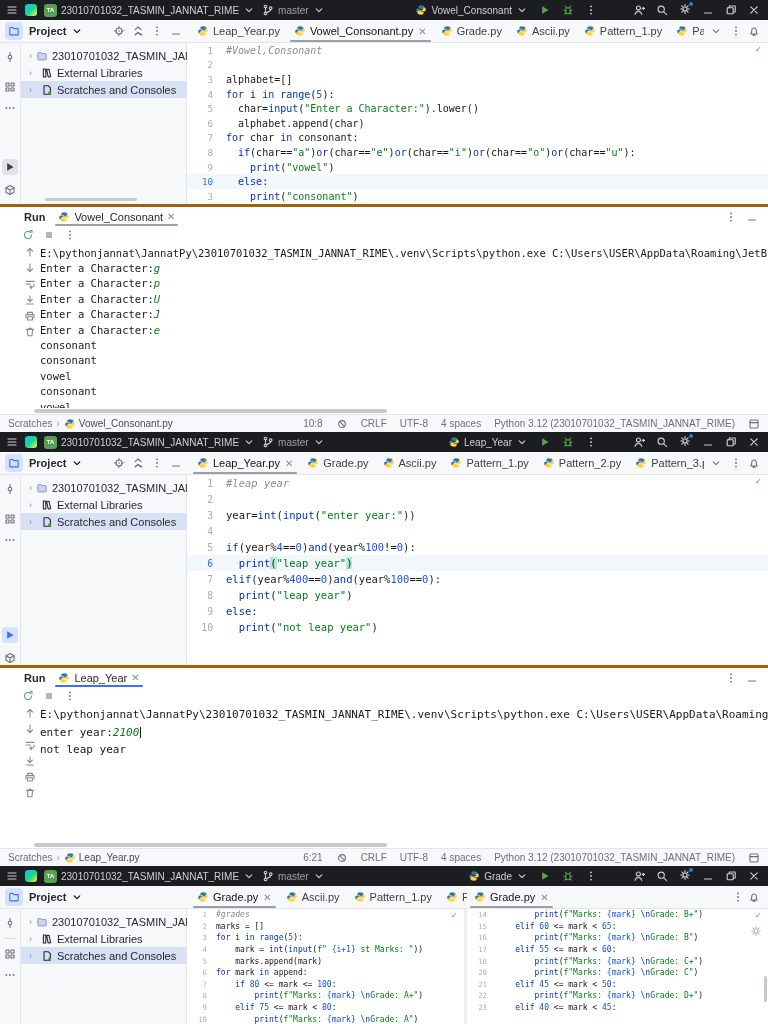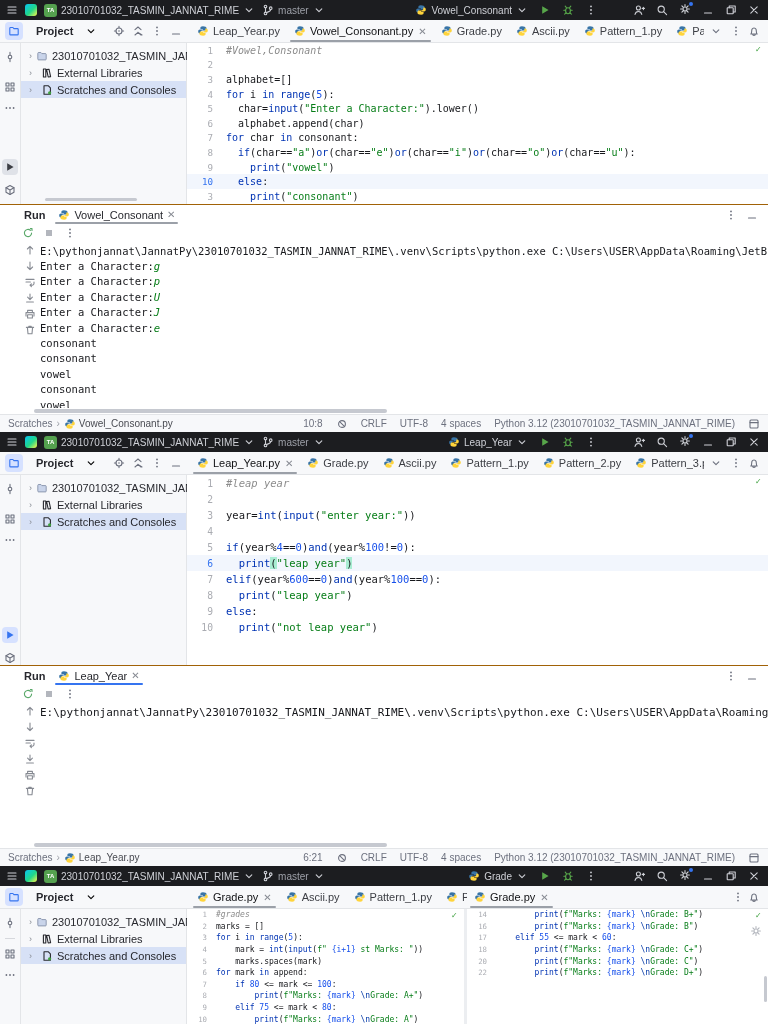--- a/index.html
+++ b/index.html
@@ -19,21 +19,21 @@
   .pclogo{width:12px;height:12px;border-radius:3px;background:linear-gradient(135deg,#07c3f2 0%,#21d789 55%,#fcf84a 100%)}
   .ic{display:inline-flex;align-items:center;justify-content:center;line-height:0}
   .ic svg{stroke:currentColor;fill:none;stroke-width:1.1;stroke-linecap:round;stroke-linejoin:round}
   .titlebar .ic{color:#ced0d6}
   .grn{color:#57a64a !important}
   .gear-wrap{position:relative}
   .gear-dot{position:absolute;top:-1px;right:-2px;width:4px;height:4px;border-radius:50%;background:#3574f0}
 
   
   .tabrow{height:22px;background:#f7f8fa;border-bottom:1px solid #e3e5e8;display:flex;align-items:stretch;flex-shrink:0}
-  .tabrow-left{width:186px;flex-shrink:0;display:flex;align-items:center;gap:12px;padding-left:4px;border-right:0}
+  .tabrow-left{width:186px;flex-shrink:0;display:flex;align-items:center;gap:5px;padding-left:4px;border-right:0}
   .stripe-slot{width:20px;display:flex;justify-content:center}
   .tool-sel{width:18px;height:18px;border-radius:4px;background:#d6e1ff;color:#3574f0;display:flex;align-items:center;justify-content:center}
   .panel-title{font-size:11px;color:#27282e;font-weight:bold}
   .ph-icons{margin-left:auto;display:flex;align-items:center;gap:7px;padding-right:8px;color:#6c707e}
   .tabs{display:flex;align-items:stretch;overflow:hidden}
   .tab{display:flex;align-items:center;gap:4px;padding:0 7px;font-size:11px;color:#3c3e44;position:relative;white-space:nowrap}
   .tab.active{color:#101114}
   .tab.active::after{content:"";position:absolute;left:3px;right:3px;bottom:0;height:2.5px;background:#9ba0a8;border-radius:1px}
   .tab .x{color:#868a92;font-size:10px;margin-left:1px}
   .tab-extra{display:flex;align-items:center;gap:8px;color:#6c707e;padding:0 6px}
@@ -71,21 +71,21 @@
   .tk-k{color:#0033b3}
   .tk-s{color:#067d17}
   .tk-n{color:#1750eb}
   .tk-e{color:#0037a6}
   .tk-t{color:#17181c}
   .tk-h{color:#17181c;background:#a9edd2}
   .pane-divider{width:3px;background:#eceef1;flex-shrink:0}
   .vscroll{position:absolute;right:1px;top:58%;width:3px;height:26px;border-radius:2px;background:#c6c9d0}
 
   
-  .runpanel{border-top:1px solid #a16207;display:flex;flex-direction:column;flex:1;min-height:0;background:#fff}
+  .runpanel{border-top:3px solid #a16207;display:flex;flex-direction:column;flex:1;min-height:0;background:#fff}
   .run-head{height:19px;display:flex;align-items:center;gap:10px;padding-left:24px;flex-shrink:0}
   .run-label{font-size:11px;font-weight:bold;color:#27282e}
   .run-tab{display:flex;align-items:center;gap:4px;font-size:11px;color:#27282e;position:relative;height:100%;padding:0 3px}
   .run-tab .x{color:#868a92;font-size:10px}
   .run-tab::after{content:"";position:absolute;left:0;right:0;bottom:0;height:2.5px;border-radius:1px}
   .run-tab.u-gray::after{background:#9ba0a8}
   .run-tab.u-blue::after{background:#3574f0}
   .run-right{margin-left:auto;display:flex;gap:9px;padding-right:10px;color:#6c707e}
   .run-toolbar{height:17px;display:flex;align-items:center;gap:9px;padding-left:22px;color:#6c707e;flex-shrink:0}
   .run-body{display:flex;flex:1;min-height:0;overflow:hidden}
@@ -935,21 +935,21 @@
     <span class="ln">2</span><span></span></div>
           <div class="cl">
     <span class="ln">3</span><span><span class="tk-t">year=</span><span class="tk-k">int</span><span class="tk-t">(</span><span class="tk-k">input</span><span class="tk-t">(</span><span class="tk-s">"enter year:"</span><span class="tk-t">))</span></span></div>
           <div class="cl">
     <span class="ln">4</span><span></span></div>
           <div class="cl">
     <span class="ln">5</span><span><span class="tk-k">if</span><span class="tk-t">(year%</span><span class="tk-n">4</span><span class="tk-t">==</span><span class="tk-n">0</span><span class="tk-t">)</span><span class="tk-k">and</span><span class="tk-t">(year%</span><span class="tk-n">100</span><span class="tk-t">!=</span><span class="tk-n">0</span><span class="tk-t">):</span></span></div>
           <div class="cl cur">
     <span class="ln">6</span><span><span class="tk-t">  </span><span class="tk-k">print</span><span class="tk-h">(</span><span class="tk-s">"leap year"</span><span class="tk-h">)</span></span></div>
           <div class="cl">
-    <span class="ln">7</span><span><span class="tk-k">elif</span><span class="tk-t">(year%</span><span class="tk-n">600</span><span class="tk-t">==</span><span class="tk-n">0</span><span class="tk-t">)</span><span class="tk-k">and</span><span class="tk-t">(year%</span><span class="tk-n">100</span><span class="tk-t">==</span><span class="tk-n">0</span><span class="tk-t">):</span></span></div>
+    <span class="ln">7</span><span><span class="tk-k">elif</span><span class="tk-t">(year%</span><span class="tk-n">400</span><span class="tk-t">==</span><span class="tk-n">0</span><span class="tk-t">)</span><span class="tk-k">and</span><span class="tk-t">(year%</span><span class="tk-n">100</span><span class="tk-t">==</span><span class="tk-n">0</span><span class="tk-t">):</span></span></div>
           <div class="cl">
     <span class="ln">8</span><span><span class="tk-t">  </span><span class="tk-k">print</span><span class="tk-t">(</span><span class="tk-s">"leap year"</span><span class="tk-t">)</span></span></div>
           <div class="cl">
     <span class="ln">9</span><span><span class="tk-k">else</span><span class="tk-t">:</span></span></div>
           <div class="cl">
     <span class="ln">10</span><span><span class="tk-t">  </span><span class="tk-k">print</span><span class="tk-t">(</span><span class="tk-s">"not leap year"</span><span class="tk-t">)</span></span></div>
         </div>
   </div>
   <section class="runpanel">
     <div class="run-head">
@@ -1026,20 +1026,22 @@
               </svg>
             </span>
             <span class="ic ">
               <svg width="12" height="12" viewBox="0 0 12 12">
                 <path d="M2.4 3.4h7.2M4.8 3.4V2.2h2.4v1.2M3.4 3.4l.6 6.4h4l.6-6.4"></path>
               </svg>
             </span>
           </div>
       <div class="console">
             <div class="con-line"><span class="tk-o">E:\pythonjannat\JannatPy\23010701032_TASMIN_JANNAT_RIME\.venv\Scripts\python.exe C:\Users\USER\AppData\Roaming\JetBra</span></div>
+            <div class="con-line"><span class="tk-o">enter year:</span><span class="tk-g">2100</span><span class="caret"></span></div>
+            <div class="con-line"><span class="tk-o">not leap year</span></div>
             <div class="con-line"></div>
           </div>
     </div>
     <div class="hscroll">
           <span class="thumb"></span>
         </div>
   </section>
   <footer class="statusbar">
     <span>Scratches</span>
     <span class="crumb-sep">›</span>
@@ -1317,21 +1319,21 @@
     <span class="okmark">✓</span>
             <div class="cl">
     <span class="ln">1</span><span><span class="tk-c">#grades</span></span></div>
             <div class="cl">
     <span class="ln">2</span><span><span class="tk-t">marks = []</span></span></div>
             <div class="cl">
     <span class="ln">3</span><span><span class="tk-k">for</span><span class="tk-t"> i </span><span class="tk-k">in</span><span class="tk-t"> </span><span class="tk-k">range</span><span class="tk-t">(</span><span class="tk-n">5</span><span class="tk-t">):</span></span></div>
             <div class="cl">
     <span class="ln">4</span><span><span class="tk-t">    mark = </span><span class="tk-k">int</span><span class="tk-t">(</span><span class="tk-k">input</span><span class="tk-t">(</span><span class="tk-s">f" </span><span class="tk-n">{i+1}</span><span class="tk-s"> st Marks: "</span><span class="tk-t">))</span></span></div>
             <div class="cl">
-    <span class="ln">5</span><span><span class="tk-t">    marks.spaces(mark)</span></span></div>
+    <span class="ln">5</span><span><span class="tk-t">    marks.append(mark)</span></span></div>
             <div class="cl">
     <span class="ln">6</span><span><span class="tk-k">for</span><span class="tk-t"> mark </span><span class="tk-k">in</span><span class="tk-t"> append:</span></span></div>
             <div class="cl">
     <span class="ln">7</span><span><span class="tk-t">    </span><span class="tk-k">if</span><span class="tk-t"> </span><span class="tk-n">80</span><span class="tk-t"> &lt;= mark &lt;= </span><span class="tk-n">100</span><span class="tk-t">:</span></span></div>
             <div class="cl">
     <span class="ln">8</span><span><span class="tk-t">        </span><span class="tk-k">print</span><span class="tk-t">(</span><span class="tk-s">f"Marks: </span><span class="tk-n">{mark}</span><span class="tk-s"> </span><span class="tk-e">\n</span><span class="tk-s">Grade: A+"</span><span class="tk-t">)</span></span></div>
             <div class="cl">
     <span class="ln">9</span><span><span class="tk-t">    </span><span class="tk-k">elif</span><span class="tk-t"> </span><span class="tk-n">75</span><span class="tk-t"> &lt;= mark &lt; </span><span class="tk-n">80</span><span class="tk-t">:</span></span></div>
             <div class="cl">
     <span class="ln">10</span><span><span class="tk-t">        </span><span class="tk-k">print</span><span class="tk-t">(</span><span class="tk-s">f"Marks: </span><span class="tk-n">{mark}</span><span class="tk-s"> </span><span class="tk-e">\n</span><span class="tk-s">Grade: A"</span><span class="tk-t">)</span></span></div>
@@ -1343,25 +1345,31 @@
           <span class="widget2"><span class="ic ">
               <svg width="12" height="12" viewBox="0 0 12 12">
                 <circle cx="6" cy="6" r="2"></circle>
                 <path d="M6 1.6v1.6M6 8.8v1.6M1.6 6h1.6M8.8 6h1.6M2.9 2.9l1.1 1.1M8 8l1.1 1.1M9.1 2.9 8 4M4 8 2.9 9.1"></path>
               </svg>
             </span></span>
           <span class="vscroll"></span>
           <div class="cl">
     <span class="ln">14</span><span><span class="tk-t">        </span><span class="tk-k">print</span><span class="tk-t">(</span><span class="tk-s">f"Marks: </span><span class="tk-n">{mark}</span><span class="tk-s"> </span><span class="tk-e">\n</span><span class="tk-s">Grade: B+"</span><span class="tk-t">)</span></span></div>
           <div class="cl">
+    <span class="ln">15</span><span><span class="tk-t">    </span><span class="tk-k">elif</span><span class="tk-t"> </span><span class="tk-n">60</span><span class="tk-t"> &lt;= mark &lt; </span><span class="tk-n">65</span><span class="tk-t">:</span></span></div>
+          <div class="cl">
     <span class="ln">16</span><span><span class="tk-t">        </span><span class="tk-k">print</span><span class="tk-t">(</span><span class="tk-s">f"Marks: </span><span class="tk-n">{mark}</span><span class="tk-s"> </span><span class="tk-e">\n</span><span class="tk-s">Grade: B"</span><span class="tk-t">)</span></span></div>
           <div class="cl">
     <span class="ln">17</span><span><span class="tk-t">    </span><span class="tk-k">elif</span><span class="tk-t"> </span><span class="tk-n">55</span><span class="tk-t"> &lt;= mark &lt; </span><span class="tk-n">60</span><span class="tk-t">:</span></span></div>
           <div class="cl">
     <span class="ln">18</span><span><span class="tk-t">        </span><span class="tk-k">print</span><span class="tk-t">(</span><span class="tk-s">f"Marks: </span><span class="tk-n">{mark}</span><span class="tk-s"> </span><span class="tk-e">\n</span><span class="tk-s">Grade: C+"</span><span class="tk-t">)</span></span></div>
           <div class="cl">
     <span class="ln">20</span><span><span class="tk-t">        </span><span class="tk-k">print</span><span class="tk-t">(</span><span class="tk-s">f"Marks: </span><span class="tk-n">{mark}</span><span class="tk-s"> </span><span class="tk-e">\n</span><span class="tk-s">Grade: C"</span><span class="tk-t">)</span></span></div>
           <div class="cl">
+    <span class="ln">21</span><span><span class="tk-t">    </span><span class="tk-k">elif</span><span class="tk-t"> </span><span class="tk-n">45</span><span class="tk-t"> &lt;= mark &lt; </span><span class="tk-n">50</span><span class="tk-t">:</span></span></div>
+          <div class="cl">
     <span class="ln">22</span><span><span class="tk-t">        </span><span class="tk-k">print</span><span class="tk-t">(</span><span class="tk-s">f"Marks: </span><span class="tk-n">{mark}</span><span class="tk-s"> </span><span class="tk-e">\n</span><span class="tk-s">Grade: D+"</span><span class="tk-t">)</span></span></div>
+          <div class="cl">
+    <span class="ln">23</span><span><span class="tk-t">    </span><span class="tk-k">elif</span><span class="tk-t"> </span><span class="tk-n">40</span><span class="tk-t"> &lt;= mark &lt; </span><span class="tk-n">45</span><span class="tk-t">:</span></span></div>
         </div>
   </div>
 </div>
   </div>
 
 </body></html>

